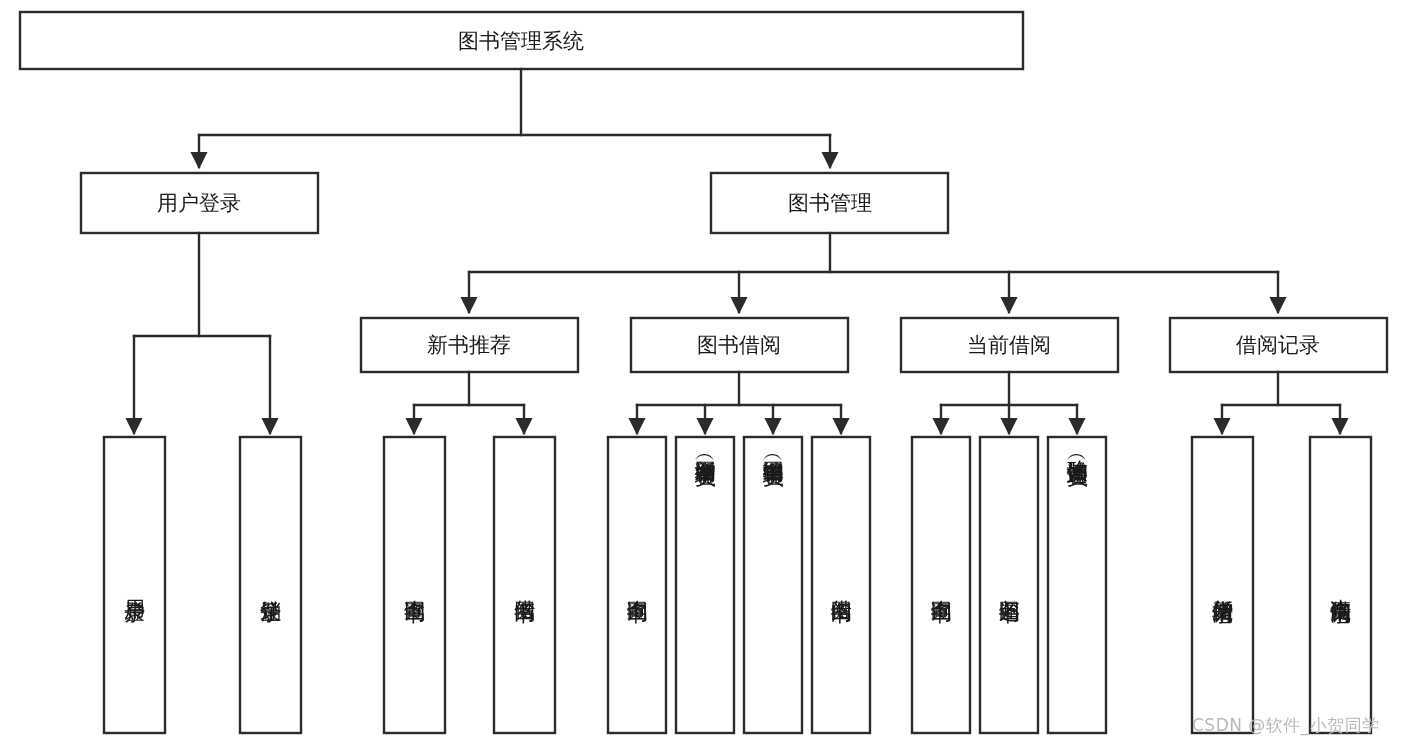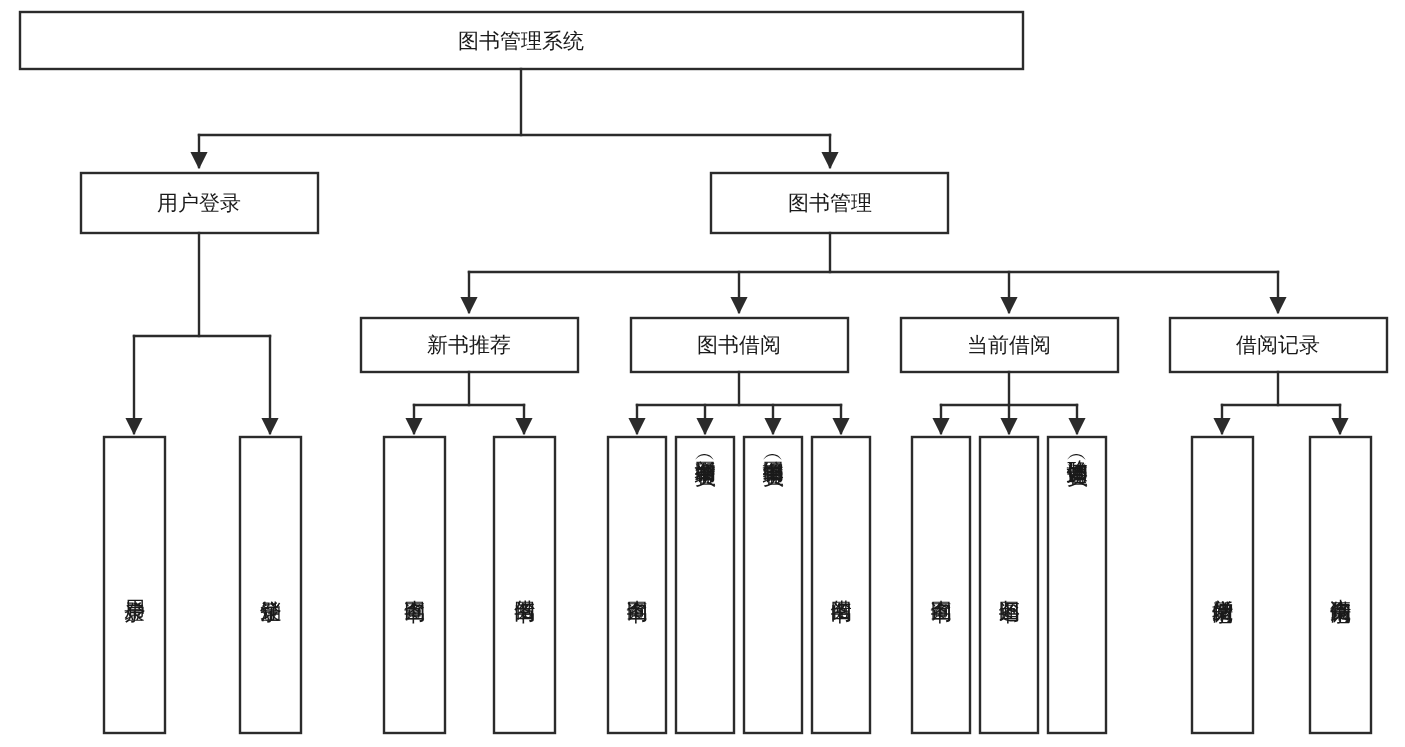--- a/index.html
+++ b/index.html
@@ -171,14 +171,15 @@
   <div class="vlabel" style="left:744px; top:437px; width:58px; height:296px; justify-content:flex-start; padding-top:6px; box-sizing:border-box;">编辑图书（管理员）</div>
   <div class="vlabel" style="left:812px; top:437px; width:58px; height:296px;">借阅图书</div>
 
   <div class="vlabel" style="left:912px; top:437px; width:58px; height:296px;">查询图书</div>
   <div class="vlabel" style="left:980px; top:437px; width:58px; height:296px;">归还图书</div>
   <div class="vlabel" style="left:1048px; top:437px; width:58px; height:296px; justify-content:flex-start; padding-top:6px; box-sizing:border-box;">确认归还（管理员）</div>
 
   <div class="vlabel" style="left:1192px; top:437px; width:61px; height:296px;">新增借阅记录</div>
   <div class="vlabel" style="left:1310px; top:437px; width:61px; height:296px;">查询借阅记录</div>
 
+  <div class="watermark" style="left:1192px; top:714px;">CSDN @软件_小贺同学</div>
 
 </div>
 
 </body></html>

